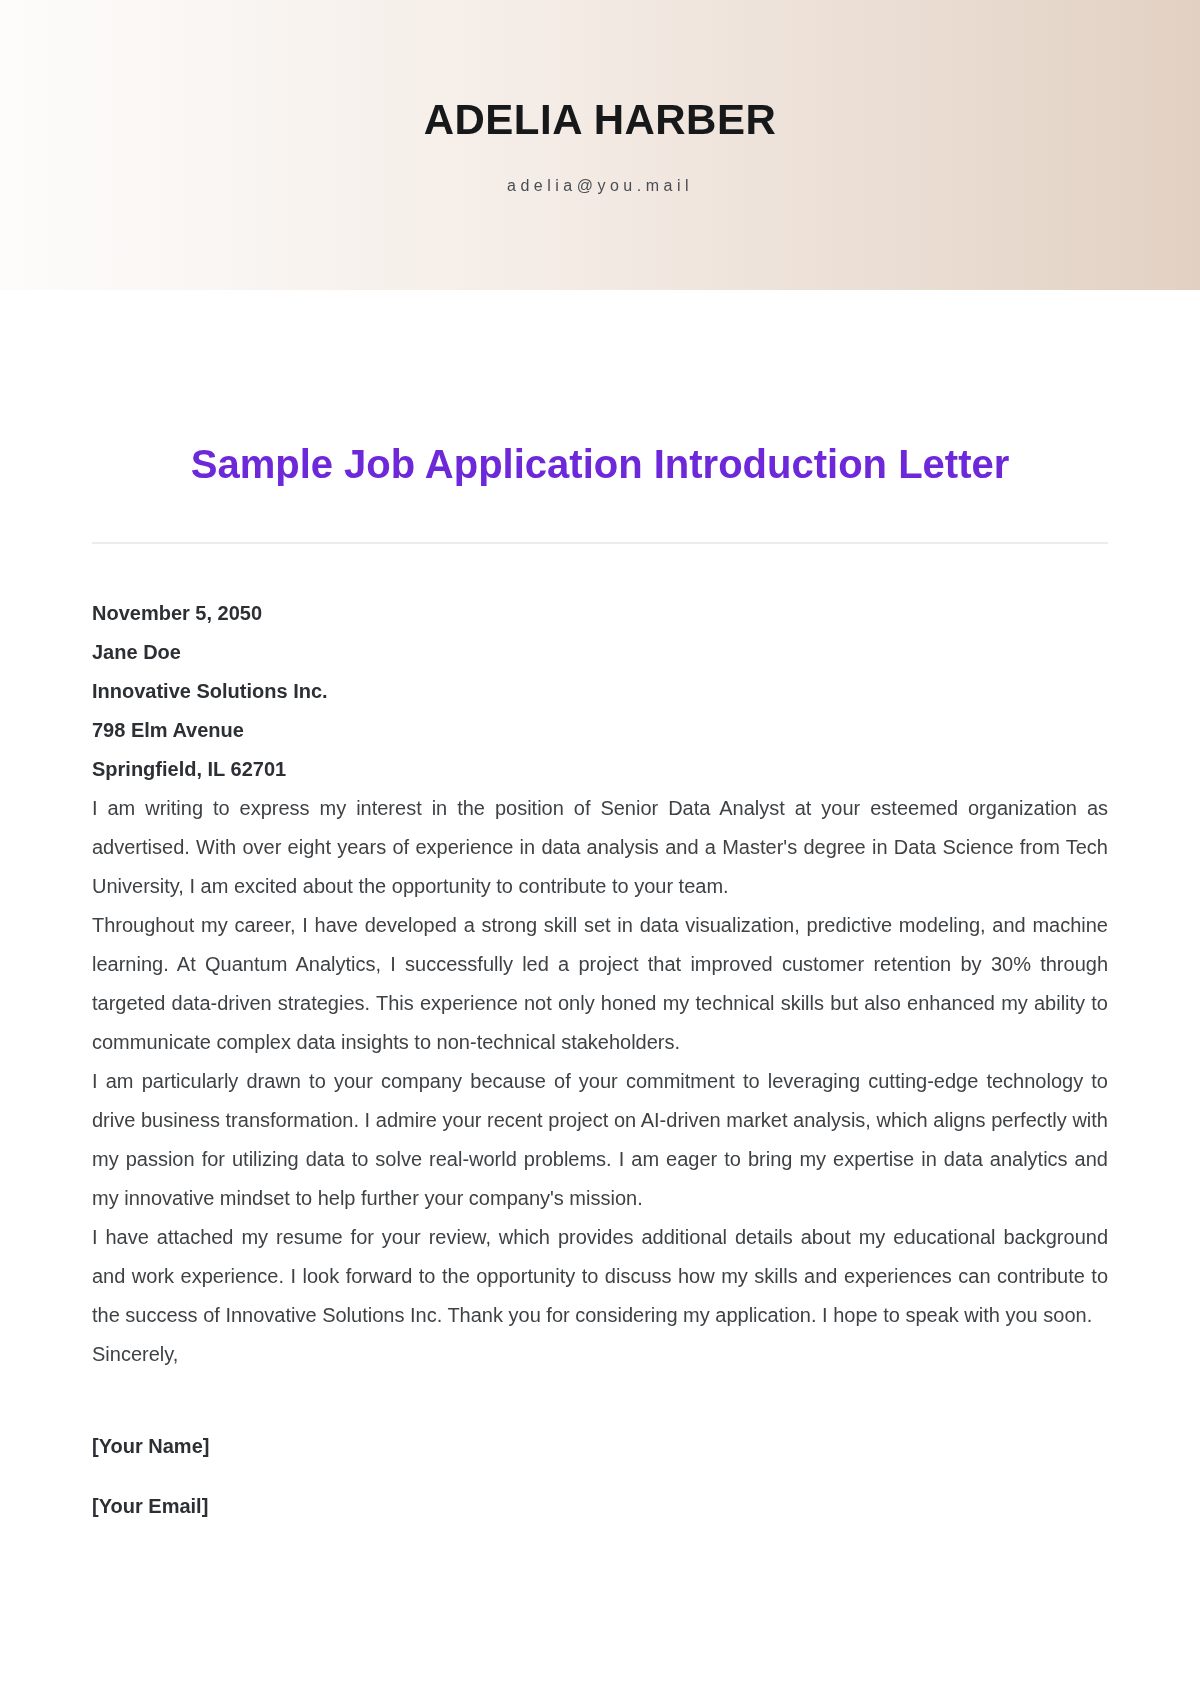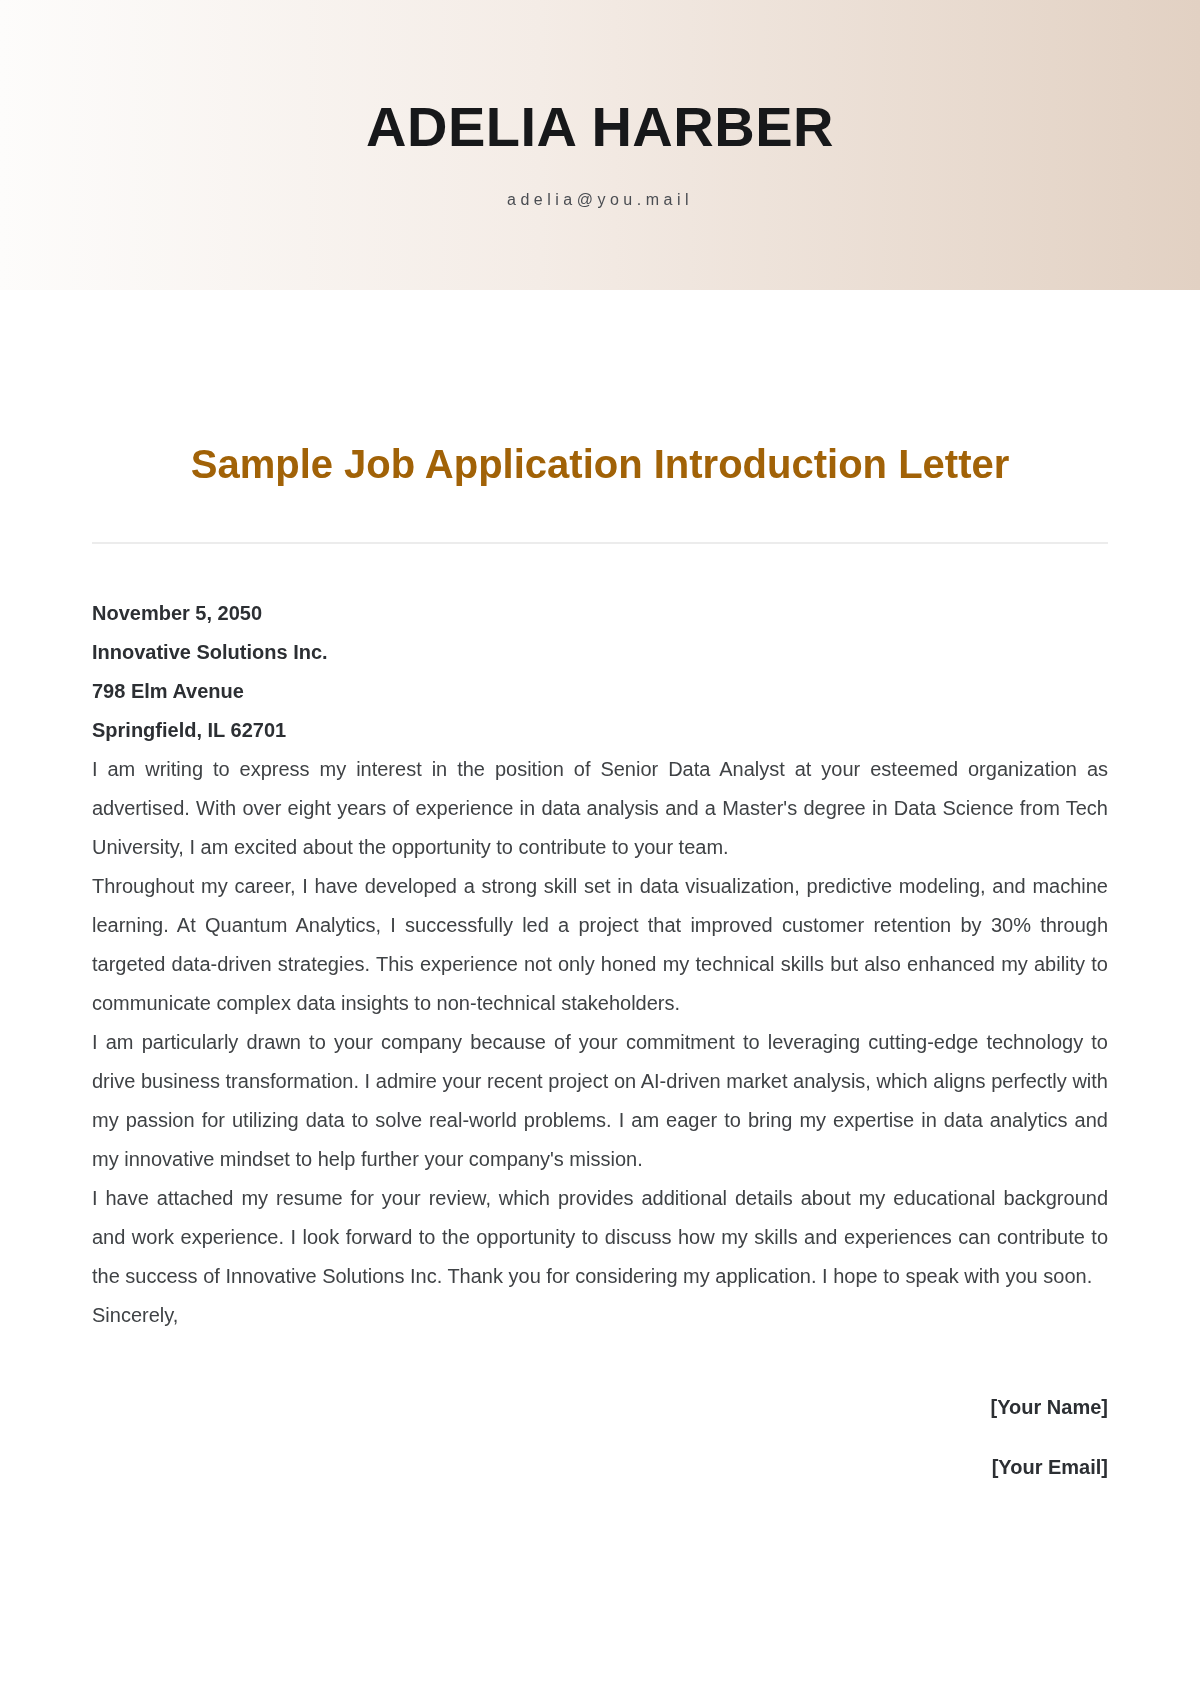--- a/index.html
+++ b/index.html
@@ -23,21 +23,21 @@
   .header {
     box-sizing: border-box;
     height: 290px;
     background: linear-gradient(90deg, #fdfcfb 0%, #f4ece6 45%, #e2d1c3 100%);
     display: flex;
     flex-direction: column;
     align-items: center;
     padding-top: 99px;
   }
   .header-name {
-    font-size: 56px;
+    font-size: 42px;
     font-weight: 700;
     letter-spacing: 0.5px;
     line-height: 1;
     color: #17181a;
   }
   .header-email {
     margin-top: 36px;
     font-size: 16px;
     letter-spacing: 4.5px;
     color: #4a4d52;
@@ -46,21 +46,21 @@
   .content {
     width: 1016px;
     margin: 0 auto;
   }
   .doc-title {
     margin: 150px 0 8px 0;
     text-align: center;
     font-size: 40px;
     line-height: 1.2;
     font-weight: 700;
-    color: #a16207;
+    color: #6d28d9;
   }
   .divider {
     border: none;
     border-top: 2px solid #ececec;
     margin: 54px 0 0 0;
   }
   .letter {
     margin-top: 50px;
     font-size: 20px;
     line-height: 39px;
@@ -78,21 +78,20 @@
     margin: 0;
   }
   .signature {
     margin-top: 53px;
   }
   .sig-line {
     font-size: 20px;
     line-height: 39px;
     font-weight: 700;
     color: #2c2f33;
-    text-align: right;
   }
   .sig-line + .sig-line {
     margin-top: 21px;
   }
 </style>
 </head>
 <body>
 
 <div class="page">
 
@@ -102,20 +101,21 @@
   </div>
 
   <div class="content">
 
     <h1 class="doc-title">Sample Job Application Introduction Letter</h1>
 
     <hr class="divider">
 
     <div class="letter">
       <div class="bold-line">November 5, 2050</div>
+      <div class="bold-line">Jane Doe</div>
       <div class="bold-line">Innovative Solutions Inc.</div>
       <div class="bold-line">798 Elm Avenue</div>
       <div class="bold-line">Springfield, IL 62701</div>
 
       <p>I am writing to express my interest in the position of Senior Data Analyst at your esteemed organization as advertised. With over eight years of experience in data analysis and a Master's degree in Data Science from Tech University, I am excited about the opportunity to contribute to your team.</p>
       <p>Throughout my career, I have developed a strong skill set in data visualization, predictive modeling, and machine learning. At Quantum Analytics, I successfully led a project that improved customer retention by 30% through targeted data-driven strategies. This experience not only honed my technical skills but also enhanced my ability to communicate complex data insights to non-technical stakeholders.</p>
       <p>I am particularly drawn to your company because of your commitment to leveraging cutting-edge technology to drive business transformation. I admire your recent project on AI-driven market analysis, which aligns perfectly with my passion for utilizing data to solve real-world problems. I am eager to bring my expertise in data analytics and my innovative mindset to help further your company's mission.</p>
       <p>I have attached my resume for your review, which provides additional details about my educational background and work experience. I look forward to the opportunity to discuss how my skills and experiences can contribute to the success of Innovative Solutions Inc. Thank you for considering my application. I hope to speak with you soon.</p>
 
       <div class="closing">Sincerely,</div>

